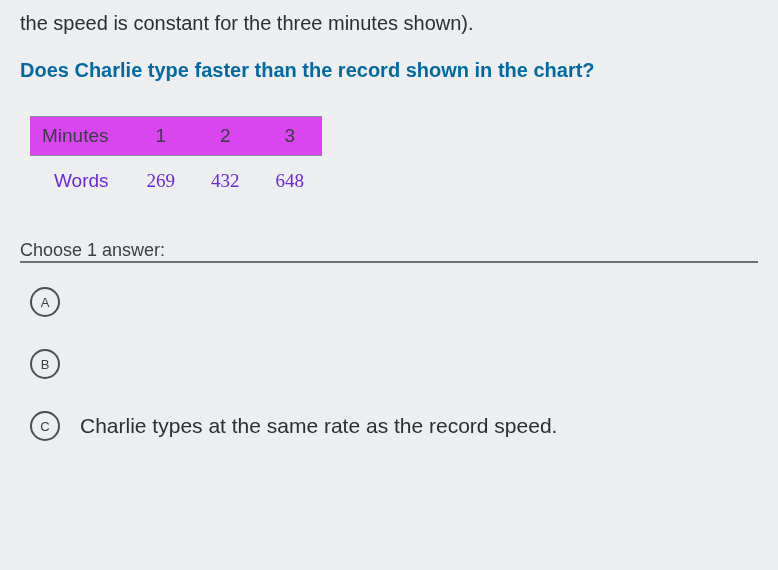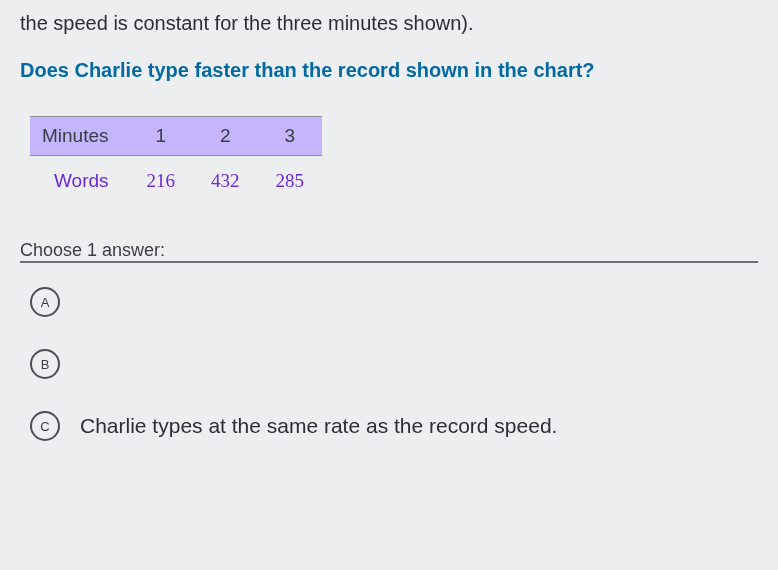--- a/index.html
+++ b/index.html
@@ -26,21 +26,21 @@
       font-weight: 700;
       color: #0369a1;
       margin-bottom: 34px;
     }
     .data-table {
       border-collapse: collapse;
       margin-bottom: 40px;
       margin-left: 10px;
     }
     .data-table tr.header-row td {
-      background: #c4b5fd;
+      background: #d946ef;
       border-top: 1px solid #8a9099;
       border-bottom: 1px solid #8a9099;
       font-size: 19px;
       color: #3a3e44;
       padding: 8px 18px;
       text-align: center;
     }
     .data-table tr.header-row td:first-child {
       text-align: left;
       padding-left: 12px;
@@ -108,23 +108,23 @@
 <table class="data-table">
   <tbody>
       <tr class="header-row">
     <td>Minutes</td>
     <td>1</td>
     <td>2</td>
     <td>3</td>
   </tr>
   <tr class="data-row">
     <td>Words</td>
-    <td>216</td>
+    <td>269</td>
     <td>432</td>
-    <td>285</td>
+    <td>648</td>
   </tr>
 </tbody>
   </table>
 
 <div class="choose-label">Choose 1 answer:</div>
 <div class="divider"></div>
 
 <div class="answer-list">
   <div class="answer-option">
     <div class="answer-circle">A</div>

